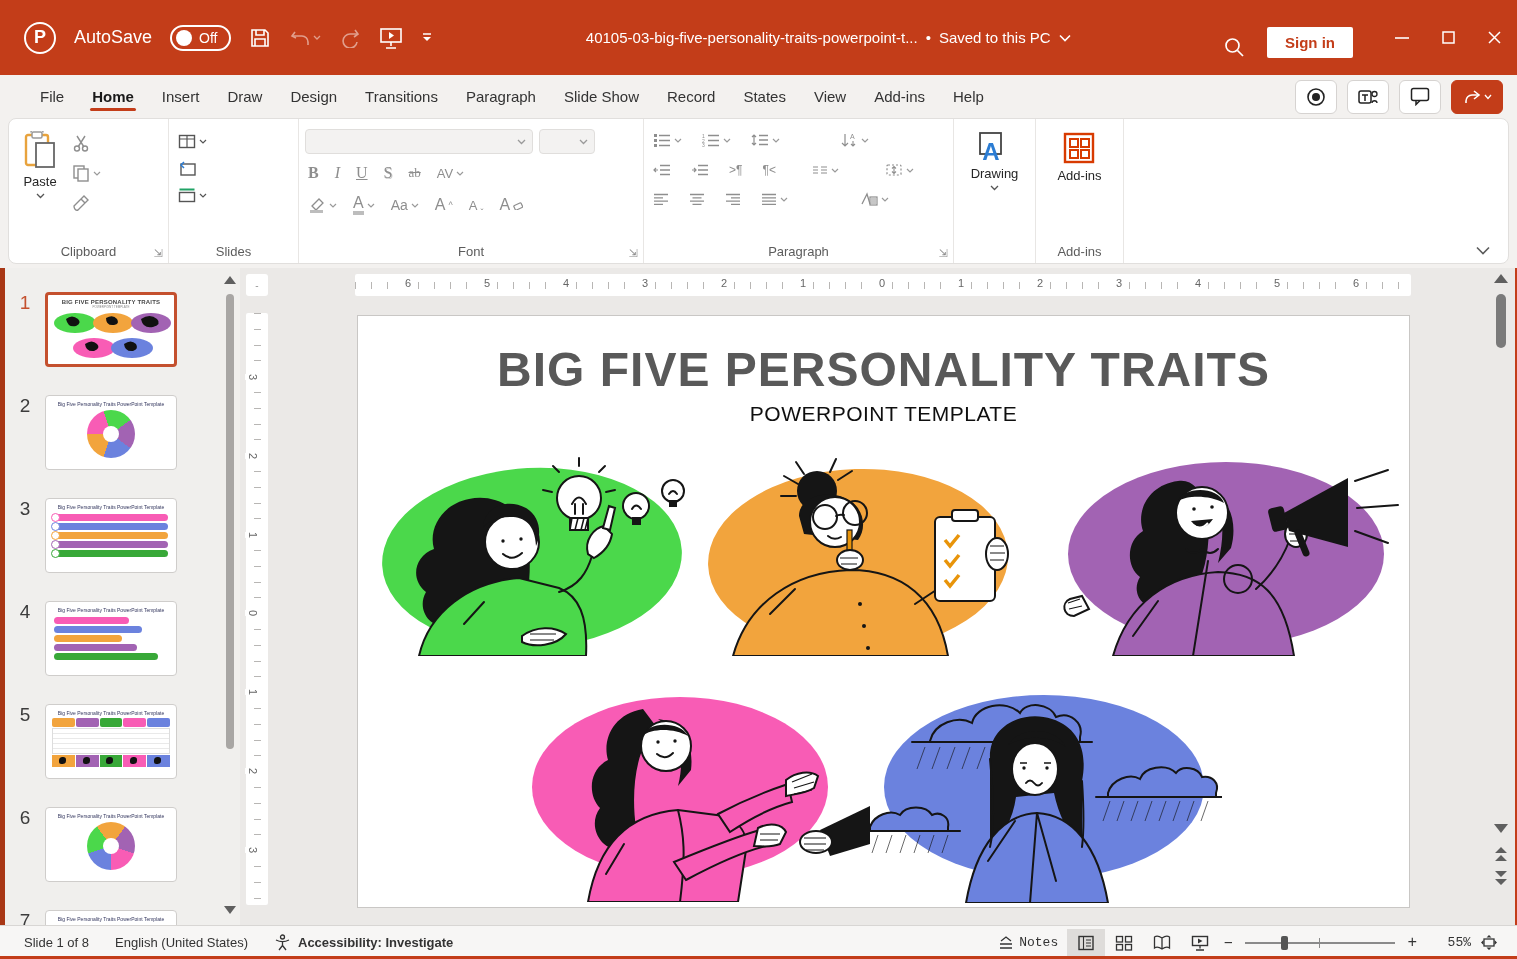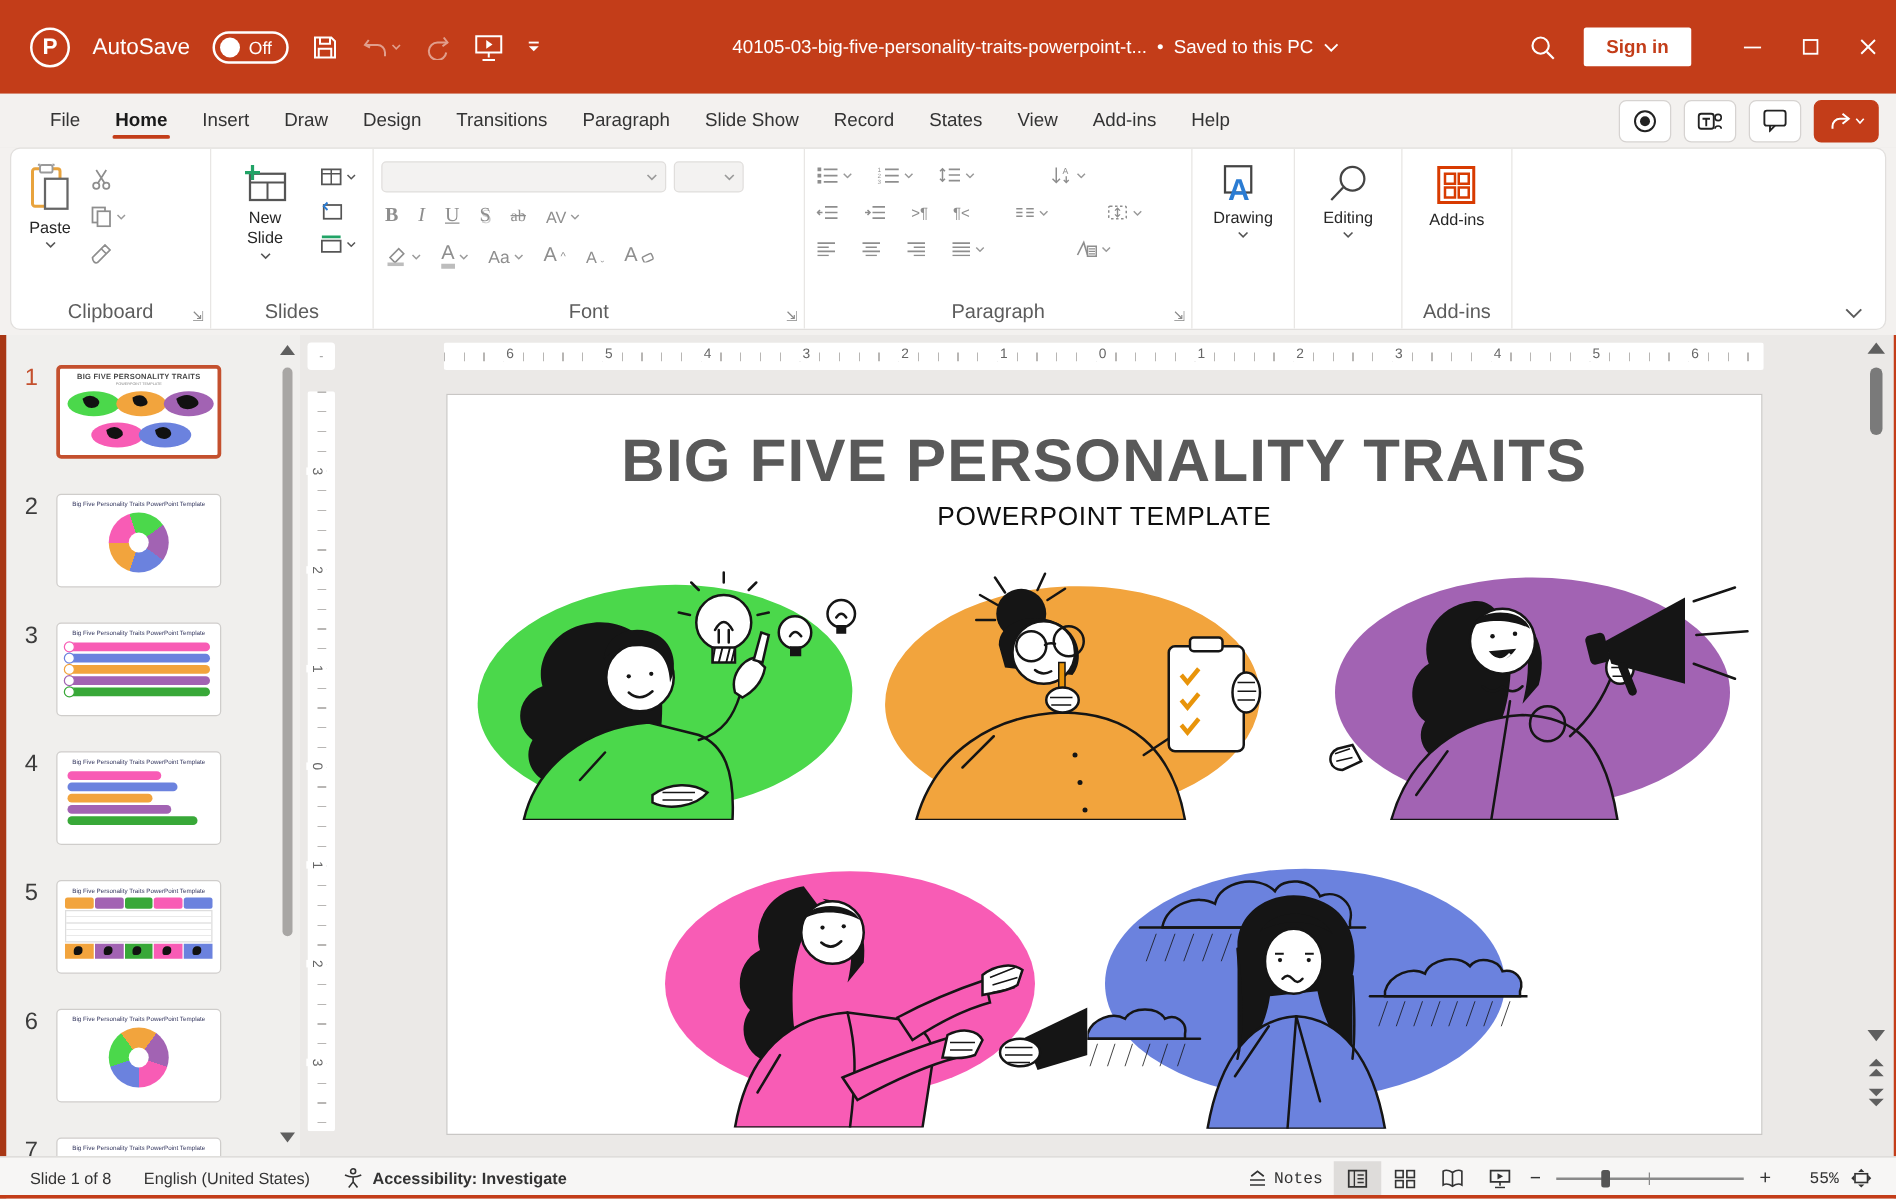--- a/index.html
+++ b/index.html
@@ -10,40 +10,40 @@
   .titlebar { position:absolute; top:0; left:0; width:100%; height:75px; background:#C33D19; display:flex; align-items:center; color:#fff; }
   .qat { display:flex; align-items:center; gap:18px; padding-left:24px; }
   .ppt-icon { width:32px; height:32px; border:2px solid #fff; border-radius:50%; display:flex; align-items:center; justify-content:center; font-weight:bold; font-size:18px; }
   .ts { font-size:18px; }
   .toggle { display:flex; align-items:center; gap:7px; border:2px solid #fff; border-radius:14px; padding:3px 12px 3px 4px; cursor:pointer; }
   .knob { width:16px; height:16px; background:#fff; border-radius:50%; display:inline-block; }
   .toggle .off { font-size:14px; }
   .qbtn { background:none; border:none; color:#fff; display:flex; align-items:center; cursor:pointer; }
   .dim { opacity:.5; }
   .doc-title { flex:1; display:flex; align-items:center; justify-content:center; gap:8px; font-size:15px; white-space:nowrap; }
-  .tb-right { display:flex; align-items:center; gap:0; padding-right:0; }
+  .tb-right { display:flex; align-items:flex-end; gap:0; padding-right:0; }
   .signin { background:#fff; color:#C33D19; border:none; font-size:15px; font-weight:600; padding:7px 18px; border-radius:2px; margin:0 26px 0 22px; cursor:pointer; }
   .winbtn { width:46px; height:40px; display:flex; align-items:center; justify-content:center; background:none; border:none; color:#fff; cursor:pointer; }
 
   
   .tabrow { position:absolute; top:75px; left:0; width:100%; height:43px; background:#F3F1EF; display:flex; align-items:center; }
   .tabs { display:flex; align-items:center; padding-left:28px; gap:4px; }
   .tab { font-size:15px; color:#333; padding:8px 12px; position:relative; cursor:pointer; background:none; border:none; font-family:inherit; white-space:nowrap; }
   .tab.active { font-weight:600; color:#1a1a1a; }
   .tab.active::after { content:""; position:absolute; left:10px; right:10px; bottom:2px; height:3px; border-radius:2px; background:#C33D19; }
   .tabrow-right { margin-left:auto; display:flex; align-items:center; gap:10px; padding-right:14px; }
   .trbtn { width:42px; height:34px; border:1px solid #D6D3D1; border-radius:6px; background:#fff; display:flex; align-items:center; justify-content:center; cursor:pointer; }
   .trbtn.share { background:#C33D19; border-color:#C33D19; color:#fff; width:52px; gap:3px; }
 
   
   .ribbon-wrap { position:absolute; top:118px; left:0; width:100%; height:150px; background:#F3F1EF; }
   .ribbon-card { position:absolute; left:8px; right:8px; top:0; height:146px; background:#fff; border:1px solid #E1DFDD; border-radius:8px; display:flex; overflow:hidden; }
   .rgroup { position:relative; display:flex; flex-direction:column; border-right:1px solid #E8E6E4; padding:6px 6px 22px 6px; }
   .rg-body { display:flex; flex:1; gap:4px; }
-  .rg-label { position:absolute; bottom:4px; left:0; right:0; text-align:center; font-size:16px; color:#5c5c5c; }
+  .rg-label { position:absolute; bottom:4px; left:0; right:0; text-align:center; font-size:13px; color:#5c5c5c; }
   .launcher { position:absolute; bottom:3px; right:5px; font-size:11px; color:#8a8a8a; cursor:pointer; }
   .bigbtn { display:flex; flex-direction:column; align-items:center; justify-content:flex-start; gap:3px; padding:6px 8px; border-radius:4px; background:none; border:none; cursor:pointer; font-family:inherit; }
   .bigbtn .lbl { font-size:13px; color:#262626; line-height:1.25; text-align:center; }
   .smcol { display:flex; flex-direction:column; justify-content:flex-start; gap:6px; padding-top:6px; }
   .smbtn { background:none; border:none; display:flex; align-items:center; gap:3px; padding:3px; border-radius:3px; cursor:pointer; color:#8E8E8E; }
   .fontgrid { display:flex; flex-direction:column; gap:7px; padding-top:4px; }
   .combos { display:flex; gap:6px; }
   .combo { background:#F3F2F1; border:1px solid #E0DEDC; border-radius:4px; height:25px; display:flex; align-items:center; justify-content:flex-end; padding:0 6px; color:#9a9a9a; }
   .combo.name { width:228px; }
   .combo.size { width:56px; }
@@ -304,31 +304,20 @@
                 </svg>
             </button>
           </div>
         </div>
         <span class="rg-label">Clipboard</span>
         <span class="launcher">⇲</span>
       </div>
 
       <div class="rgroup" style="width:130px">
         <div class="rg-body">
-          <button class="bigbtn">
-            <svg class="ic" width="36" height="32" viewBox="0 0 36 32">
-                <rect x="6" y="8" width="28" height="21" fill="#fff" stroke="#555" stroke-width="1.8"></rect>
-                <path d="M6,15 h28 M20,15 v14" stroke="#555" stroke-width="1.6"></path>
-                <path d="M8,1 v12 M2,7 h12" stroke="#21A366" stroke-width="2.6"></path>
-              </svg>
-            <span class="lbl" style="width:58px">New Slide</span>
-            <svg class="ic" width="9" height="6" viewBox="0 0 9 6">
-                <path d="M1,1 L4.5,4.5 L8,1" stroke="#555" fill="none" stroke-width="1.3"></path>
-              </svg>
-          </button>
           <div class="smcol">
             <button class="smbtn">
               <svg class="ic" width="18" height="15" viewBox="0 0 18 15">
                   <rect x="1.5" y="1.5" width="15" height="12" fill="none" stroke="#555" stroke-width="1.4"></rect>
                   <path d="M9,1.5 v12 M1.5,5 h15" stroke="#555" stroke-width="1.2"></path>
                 </svg>
               <svg class="ic" width="8" height="5" viewBox="0 0 8 5">
                   <path d="M1,1 L4,4 L7,1" stroke="#555" fill="none" stroke-width="1.2"></path>
                 </svg>
             </button>
@@ -561,34 +550,20 @@
                 <text x="13" y="29" font-size="24" font-weight="bold" fill="#2B7CD3" text-anchor="middle" font-family="Liberation Sans, sans-serif">A</text>
               </svg>
             <span class="lbl">Drawing</span>
             <svg class="ic" width="9" height="6" viewBox="0 0 9 6">
                 <path d="M1,1 L4.5,4.5 L8,1" stroke="#555" fill="none" stroke-width="1.3"></path>
               </svg>
           </button>
         </div>
       </div>
 
-      <div class="rgroup" style="width:86px">
-        <div class="rg-body" style="justify-content:center">
-          <button class="bigbtn">
-            <svg class="ic" width="34" height="32" viewBox="0 0 34 32">
-                <circle cx="20" cy="12" r="9.5" fill="none" stroke="#444" stroke-width="1.8"></circle>
-                <path d="M12.5,19 L3,29" stroke="#444" stroke-width="1.8"></path>
-              </svg>
-            <span class="lbl">Editing</span>
-            <svg class="ic" width="9" height="6" viewBox="0 0 9 6">
-                <path d="M1,1 L4.5,4.5 L8,1" stroke="#555" fill="none" stroke-width="1.3"></path>
-              </svg>
-          </button>
-        </div>
-      </div>
 
       <div class="rgroup" style="width:88px">
         <div class="rg-body" style="justify-content:center">
           <button class="bigbtn">
             <svg class="ic" width="34" height="34" viewBox="0 0 34 34">
                 <rect x="3" y="3" width="28" height="28" fill="none" stroke="#D83B01" stroke-width="2.4"></rect>
                 <rect x="8" y="8" width="8" height="8" fill="none" stroke="#D83B01" stroke-width="2"></rect>
                 <rect x="19" y="8" width="8" height="8" fill="none" stroke="#D83B01" stroke-width="2"></rect>
                 <rect x="8" y="19" width="8" height="8" fill="none" stroke="#D83B01" stroke-width="2"></rect>
                 <rect x="19" y="19" width="8" height="8" fill="none" stroke="#D83B01" stroke-width="2"></rect>

